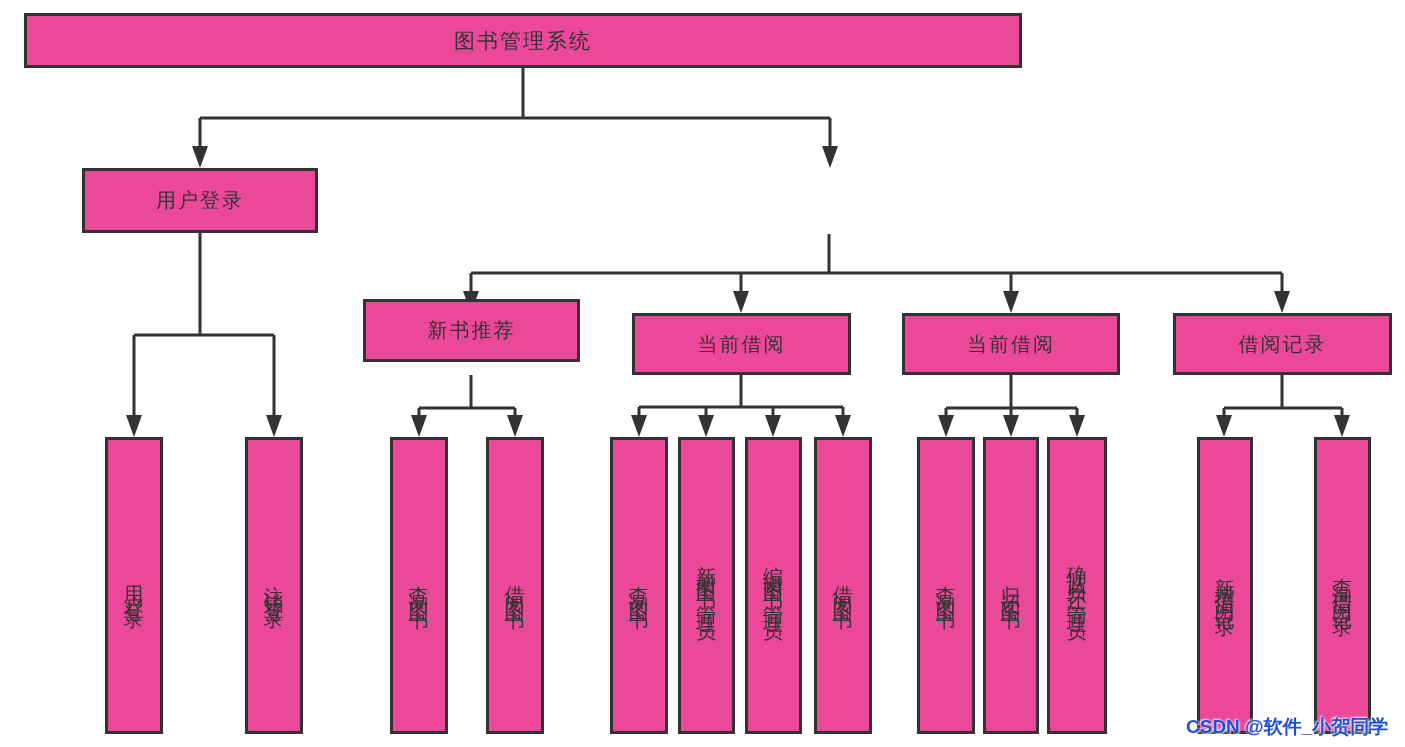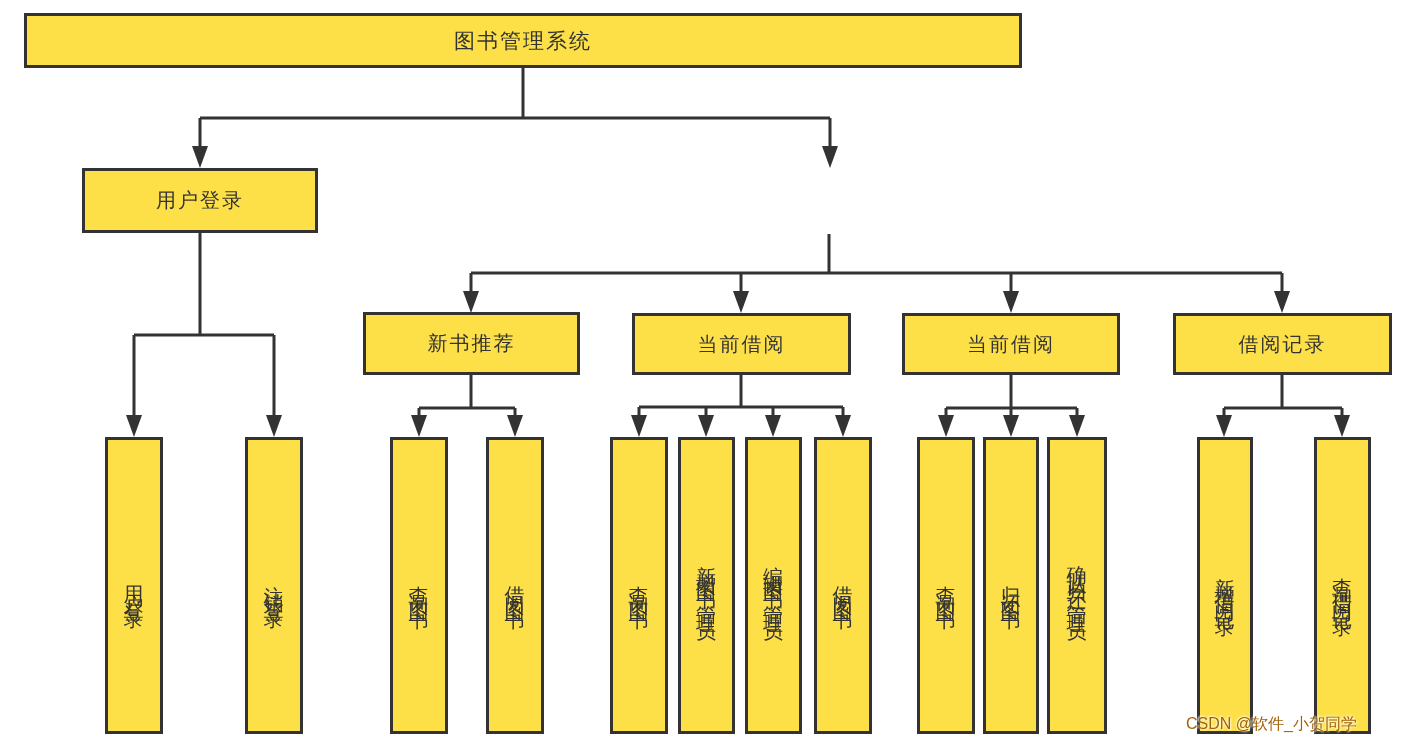--- a/index.html
+++ b/index.html
@@ -12,21 +12,21 @@
     background: #ffffff;
     overflow: hidden;
   }
   .connectors {
     position: absolute;
     left: 0; top: 0;
     width: 1405px; height: 747px;
   }
   .box {
     position: absolute;
-    background: #fde047;
+    background: #ec4899;
     border: 3px solid #333333;
     display: flex;
     align-items: center;
     justify-content: center;
     color: #333333;
     z-index: 2;
   }
   .box .hlabel {
     font-size: 20px;
     letter-spacing: 2px;
@@ -40,25 +40,26 @@
     font-size: 20px;
     letter-spacing: 8px;
     line-height: 1;
     color: #333333;
     white-space: nowrap;
   }
   .watermark {
     position: absolute;
     left: 1186px;
     top: 714px;
-    font-size: 16px;
-    color: #a16207;
+    font-size: 19px;
+    color: #1d4ed8;
     white-space: nowrap;
     z-index: 3;
     text-shadow: 1px 1px 2px rgba(255,255,255,0.95), -1px -1px 2px rgba(255,255,255,0.95);
+    font-weight: bold;
   }
 </style>
 </head>
 <body>
 
 <div class="canvas">
 
   <svg class="connectors" width="1405" height="747" viewBox="0 0 1405 747" aria-hidden="true">
     <defs>
       <polygon id="arr" points="-8,-22 8,-22 0,0" fill="#333333"></polygon>
@@ -121,21 +122,21 @@
   </svg>
 
   <div class="box root" style="left:24px; top:13px; width:998px; height:55px;">
     <span class="hlabel">图书管理系统</span>
   </div>
 
   <div class="box" style="left:82px; top:168px; width:236px; height:65px;">
     <span class="hlabel">用户登录</span>
   </div>
 
-  <div class="box" style="left:363px; top:312px; width:217px; height:63px;">
+  <div class="box" style="left:363px; top:299px; width:217px; height:63px;">
     <span class="hlabel">新书推荐</span>
   </div>
   <div class="box" style="left:632px; top:313px; width:219px; height:62px;">
     <span class="hlabel">当前借阅</span>
   </div>
   <div class="box" style="left:902px; top:313px; width:218px; height:62px;">
     <span class="hlabel">当前借阅</span>
   </div>
   <div class="box" style="left:1173px; top:313px; width:219px; height:62px;">
     <span class="hlabel">借阅记录</span>

